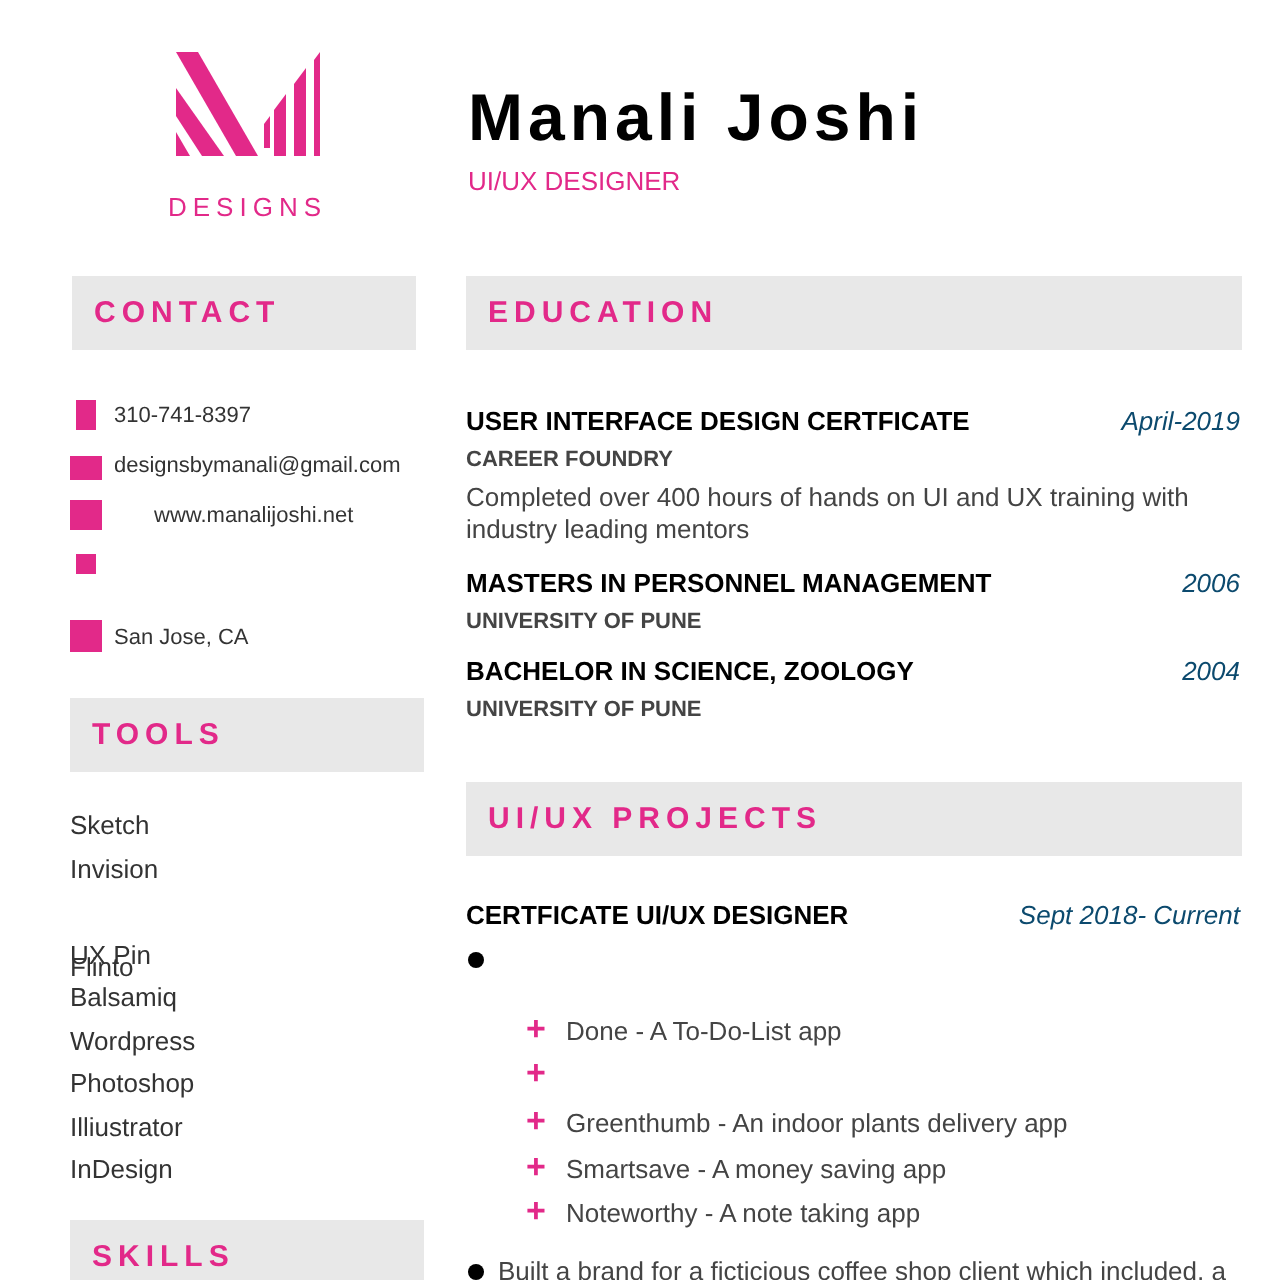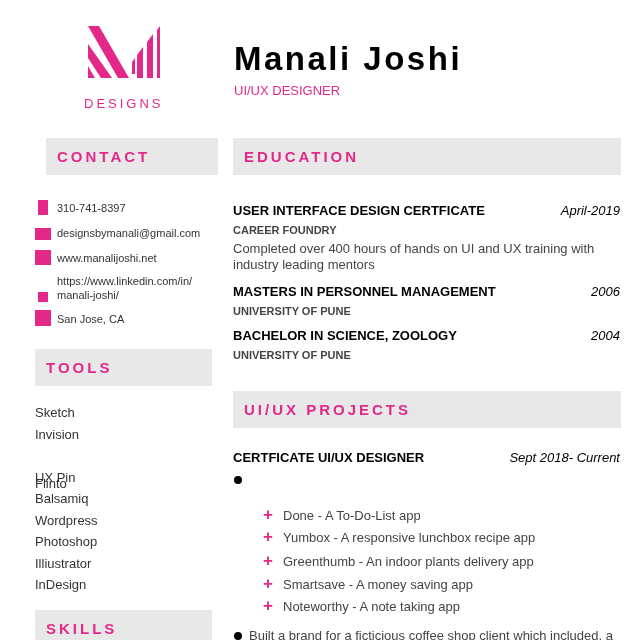--- a/index.html
+++ b/index.html
@@ -3,31 +3,31 @@
 <meta charset="utf-8">
 <style>
   html, body { margin:0; padding:0; }
   body { width:640px; height:640px; overflow:hidden; background:#ffffff; position:relative; font-family:"Liberation Sans", sans-serif; color:#333; }
   .abs { position:absolute; }
   .logo { left:85px; top:22px; width:80px; height:90px; }
   .logo-text { left:84px; top:96px; font-size:13px; letter-spacing:3px; color:#e22989;text-align:center; }
   .name { left:234px; top:40px; font-size:33px; font-weight:bold; letter-spacing:2.5px; color:#000; }
   .title { left:234px; top:83px; font-size:13px; color:#e22989; }
   .sec { background:#e8e8e8; color:#e22989; font-weight:bold; font-size:15px; letter-spacing:3px; box-sizing:border-box; padding-left:11px; display:flex; align-items:center; }
-  .sec-contact { left:46px; top:138px; width:172px; height:37px; }
+  .sec-contact { left:36px; top:138px; width:172px; height:37px; }
   .sec-tools { left:35px; top:349px; width:177px; height:37px; }
   .sec-skills { left:35px; top:610px; width:177px; height:37px; }
   .sec-edu { left:233px; top:138px; width:388px; height:37px; }
   .sec-proj { left:233px; top:391px; width:388px; height:37px; }
   .contact-item { left:35px; display:flex; align-items:flex-end; font-size:11px; color:#333; line-height:14px; }
   .cbox { width:16px; display:flex; justify-content:center; margin-right:6px; margin-top:0px; }
   .cbox span { background:#e22989; display:block; }
   .tool { left:35px; font-size:13px; color:#333; }
   .edu-h { left:233px; font-size:13px; font-weight:bold; color:#000; }
-  .edu-date { right:20px; font-size:13px; font-style:italic; color:#000000; }
+  .edu-date { right:20px; font-size:13px; font-style:italic; color:#0c4a6e; }
   .edu-sub { left:233px; font-size:11px; font-weight:bold; color:#444; }
   .edu-desc { left:233px; width:390px; font-size:13px; color:#444; line-height:16px; }
   .bullet { left:233px; width:390px; font-size:13px; color:#444; line-height:16px; display:flex; }
   .dot { width:8px; height:8px; border-radius:50%; background:#000; flex:none; margin:4px 7px 0 1px; }
   .sub-item { left:263px; font-size:13px; color:#444; display:flex; align-items:center; }
   .plus { color:#e22989; font-weight:bold; font-size:17px; width:20px; }
   b { color:#333; }
 </style>
 </head>
 <body>
@@ -57,33 +57,29 @@
       <span style="width:10px;height:15px;"></span>
     </div>
   <span>310-741-8397</span>
 </div>
 <div class="abs contact-item" style="top:226px;">
   <div class="cbox">
       <span style="width:16px;height:12px;"></span>
     </div>
   <span>designsbymanali@gmail.com</span>
 </div>
-<div class="abs contact-item" style="top:250px;">
+<div class="abs contact-item" style="top:250px;gap:20px;">
   <div class="cbox">
       <span style="width:16px;height:15px;"></span>
     </div>
   <span>www.manalijoshi.net</span>
 </div>
 <div class="abs contact-item" style="top:274px;">
   <div class="cbox">
       <span style="width:10px;height:10px;margin-top:3px;"></span>
-    </div>
-  <div>
-      <div>https://www.linkedin.com/in/</div>
-      <div>manali-joshi/</div>
     </div>
 </div>
 <div class="abs contact-item" style="top:310px;">
   <div class="cbox">
       <span style="width:16px;height:16px;"></span>
     </div>
   <span style="margin-top:1px;">San Jose, CA</span>
 </div>
 
 <div class="abs sec sec-tools">
@@ -130,21 +126,20 @@
 <div class="abs bullet" style="top:472px;">
   <span class="dot"></span>
 </div>
 
 <div class="abs sub-item" style="top:505px;">
     <span class="plus">+</span>
     <span>Done - A To-Do-List app</span>
   </div>
 <div class="abs sub-item" style="top:527px;">
     <span class="plus">+</span>
-    <span>Yumbox - A responsive lunchbox recipe app</span>
   </div>
 <div class="abs sub-item" style="top:551px;">
     <span class="plus">+</span>
     <span>Greenthumb - An indoor plants delivery app</span>
   </div>
 <div class="abs sub-item" style="top:574px;">
     <span class="plus">+</span>
     <span>Smartsave - A money saving app</span>
   </div>
 <div class="abs sub-item" style="top:596px;">

